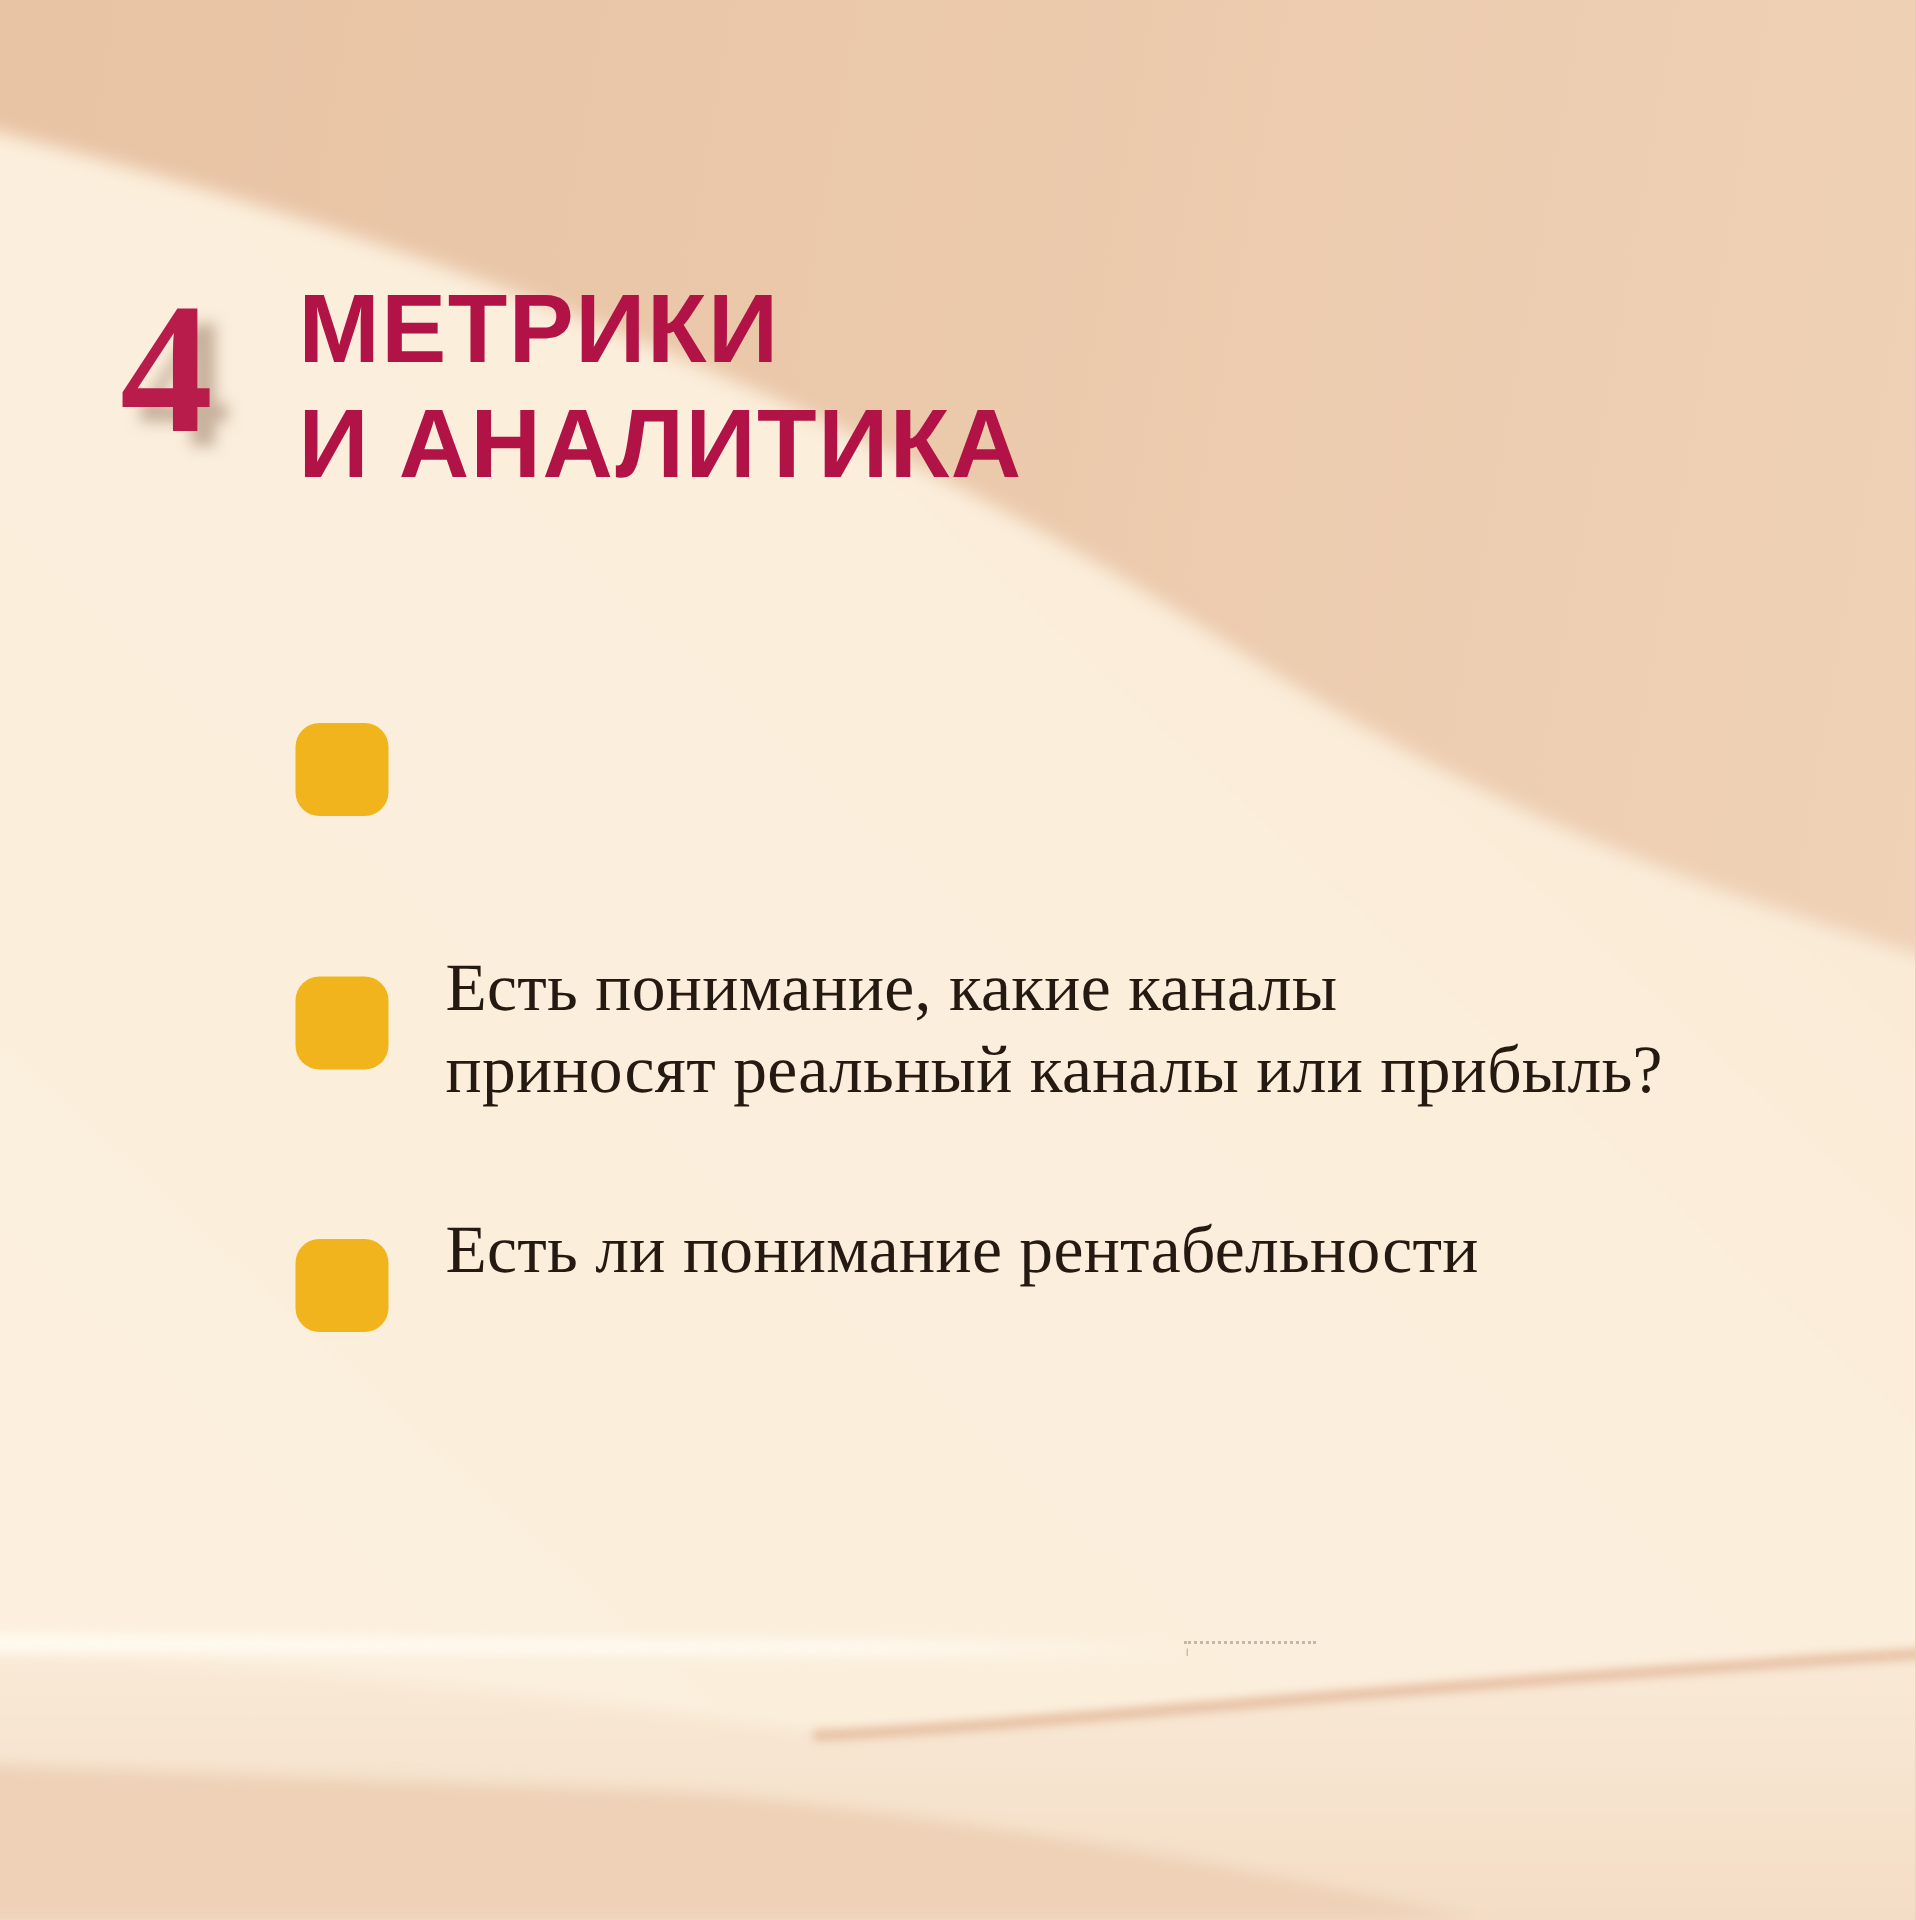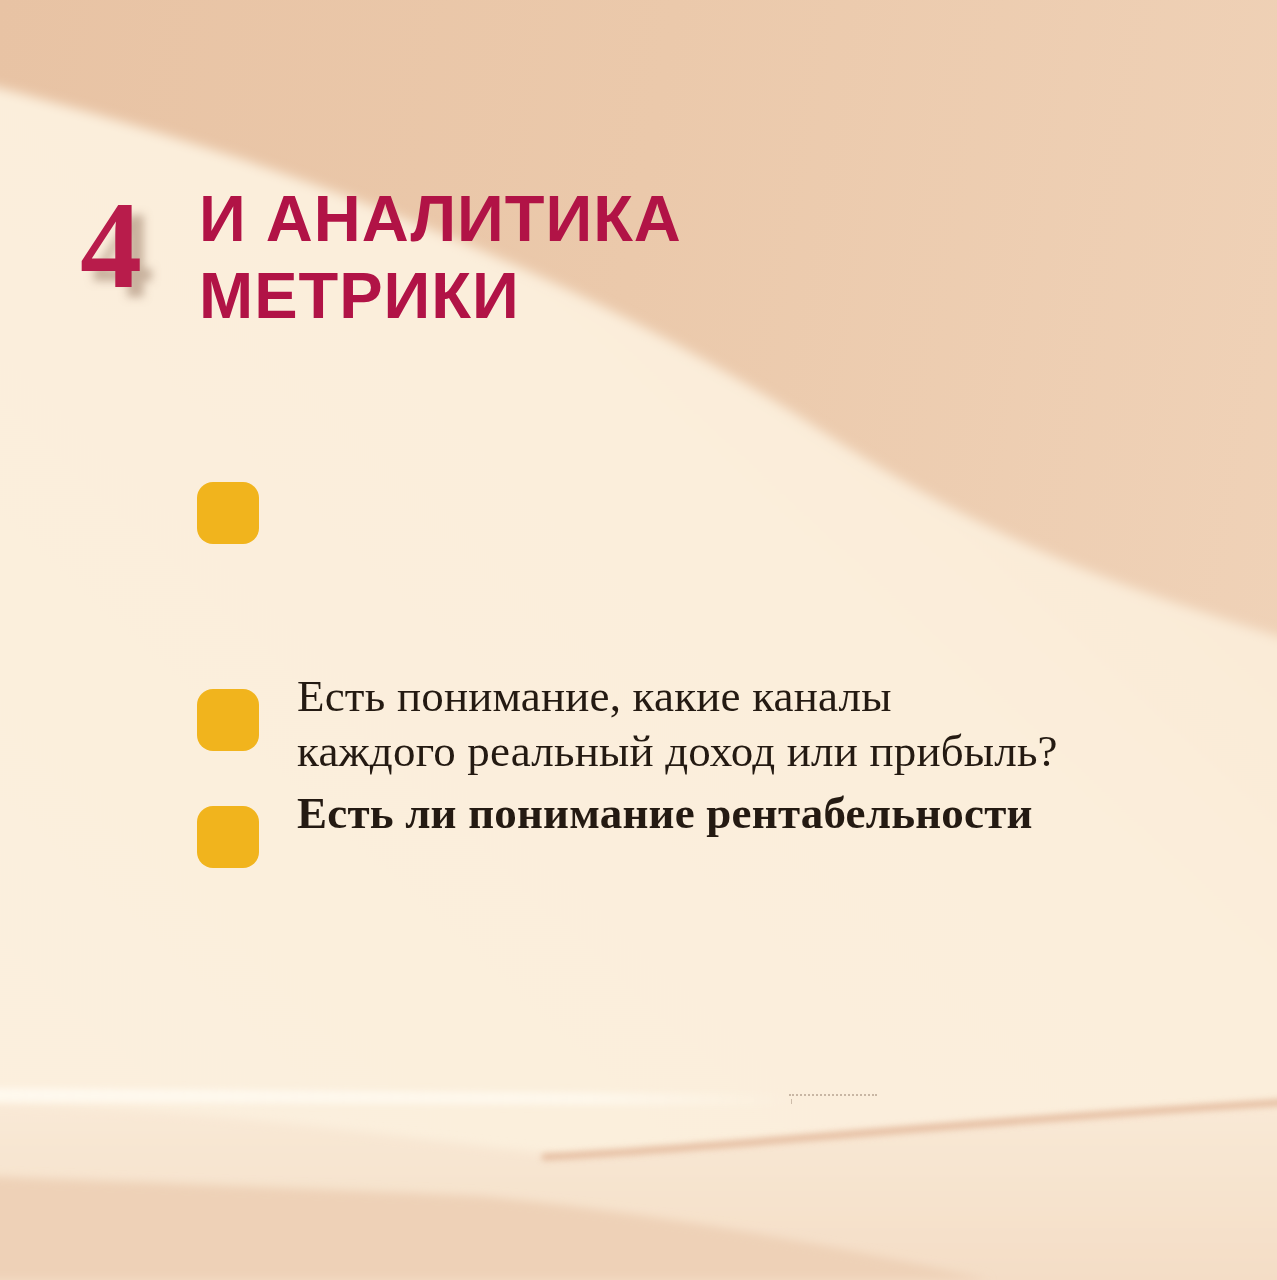--- a/index.html
+++ b/index.html
@@ -33,22 +33,22 @@
     letter-spacing:1px;
     color:var(--accent,#b11346);
     white-space:nowrap;
   }
   
   .row{
     position:absolute;left:197px;
     display:flex;align-items:flex-start;gap:38px;
   }
   .row:nth-child(1){top:462px;}
-  .row:nth-child(2){top:631px;margin-top:38px;}
-  .row:nth-child(3){top:786px;font-weight:bold;}
+  .row:nth-child(2){top:631px;}
+  .row:nth-child(3){top:806px;}
   .box{
     flex:none;
     width:62px;height:62px;
     margin-top:20px;
     border-radius:16px;
     background:var(--bullet,#f1b41d);
   }
   .txt{
     font-family:"Liberation Serif","DejaVu Serif",serif;
     font-size:45px;line-height:55px;
@@ -107,31 +107,31 @@
       <path d="M -20 1104 C 200 1106 420 1140 560 1155 C 800 1140 1050 1115 1300 1103 L 1300 1300 L -20 1300 Z" fill="url(#floorGrad)" filter="url(#soft5)"></path>
       <path d="M 545 1157 C 700 1150 900 1126 1290 1102" fill="none" stroke="#deac8c" stroke-width="7" stroke-linecap="round" opacity="0.7" filter="url(#soft3)"></path>
       <path d="M -20 1088 L 790 1094 L 790 1106 L -20 1102 Z" fill="url(#hlGrad)" filter="url(#soft3)"></path>
       <path d="M -20 1176 C 230 1186 400 1192 480 1196 C 660 1214 830 1244 990 1280 L -20 1280 Z" fill="#eed1b7" filter="url(#soft5)"></path>
     </g>
   </svg>
 
   <div class="num">4</div>
 
   <div class="title">
+    <div>МЕТРИКИ</div>
     <div>И АНАЛИТИКА</div>
-    <div>МЕТРИКИ</div>
   </div>
 
   <div id="checklist">
       <div class="row">
         <span class="box"></span>
       </div>
       <div class="row">
         <span class="box"></span>
-        <div class="txt"><span>Есть понимание, какие каналы</span><br><span>каждого реальный доход или прибыль?</span></div>
+        <div class="txt"><span>Есть понимание, какие каналы</span><br><span>приносят реальный каналы или прибыль?</span></div>
       </div>
       <div class="row">
         <span class="box"></span>
         <div class="txt"><span>Есть ли понимание рентабельности</span><br></div>
       </div>
     </div>
 
   <div class="watermark"></div>
 
 </div>

